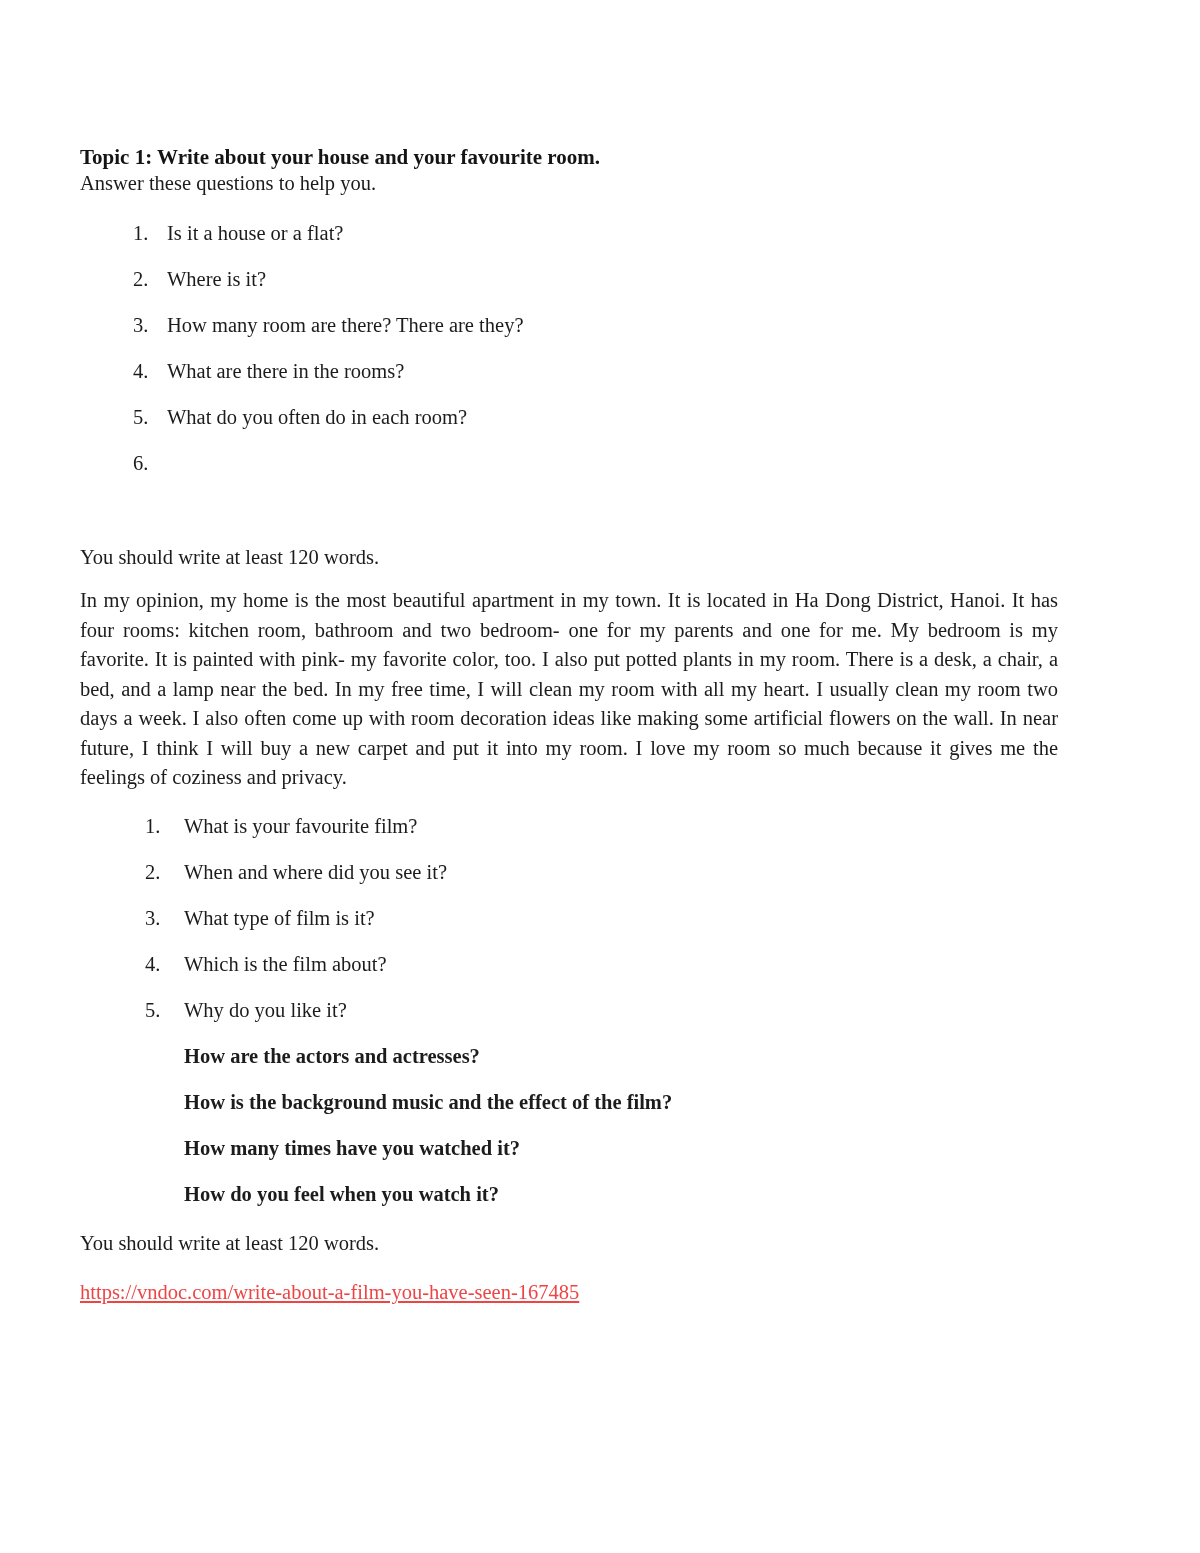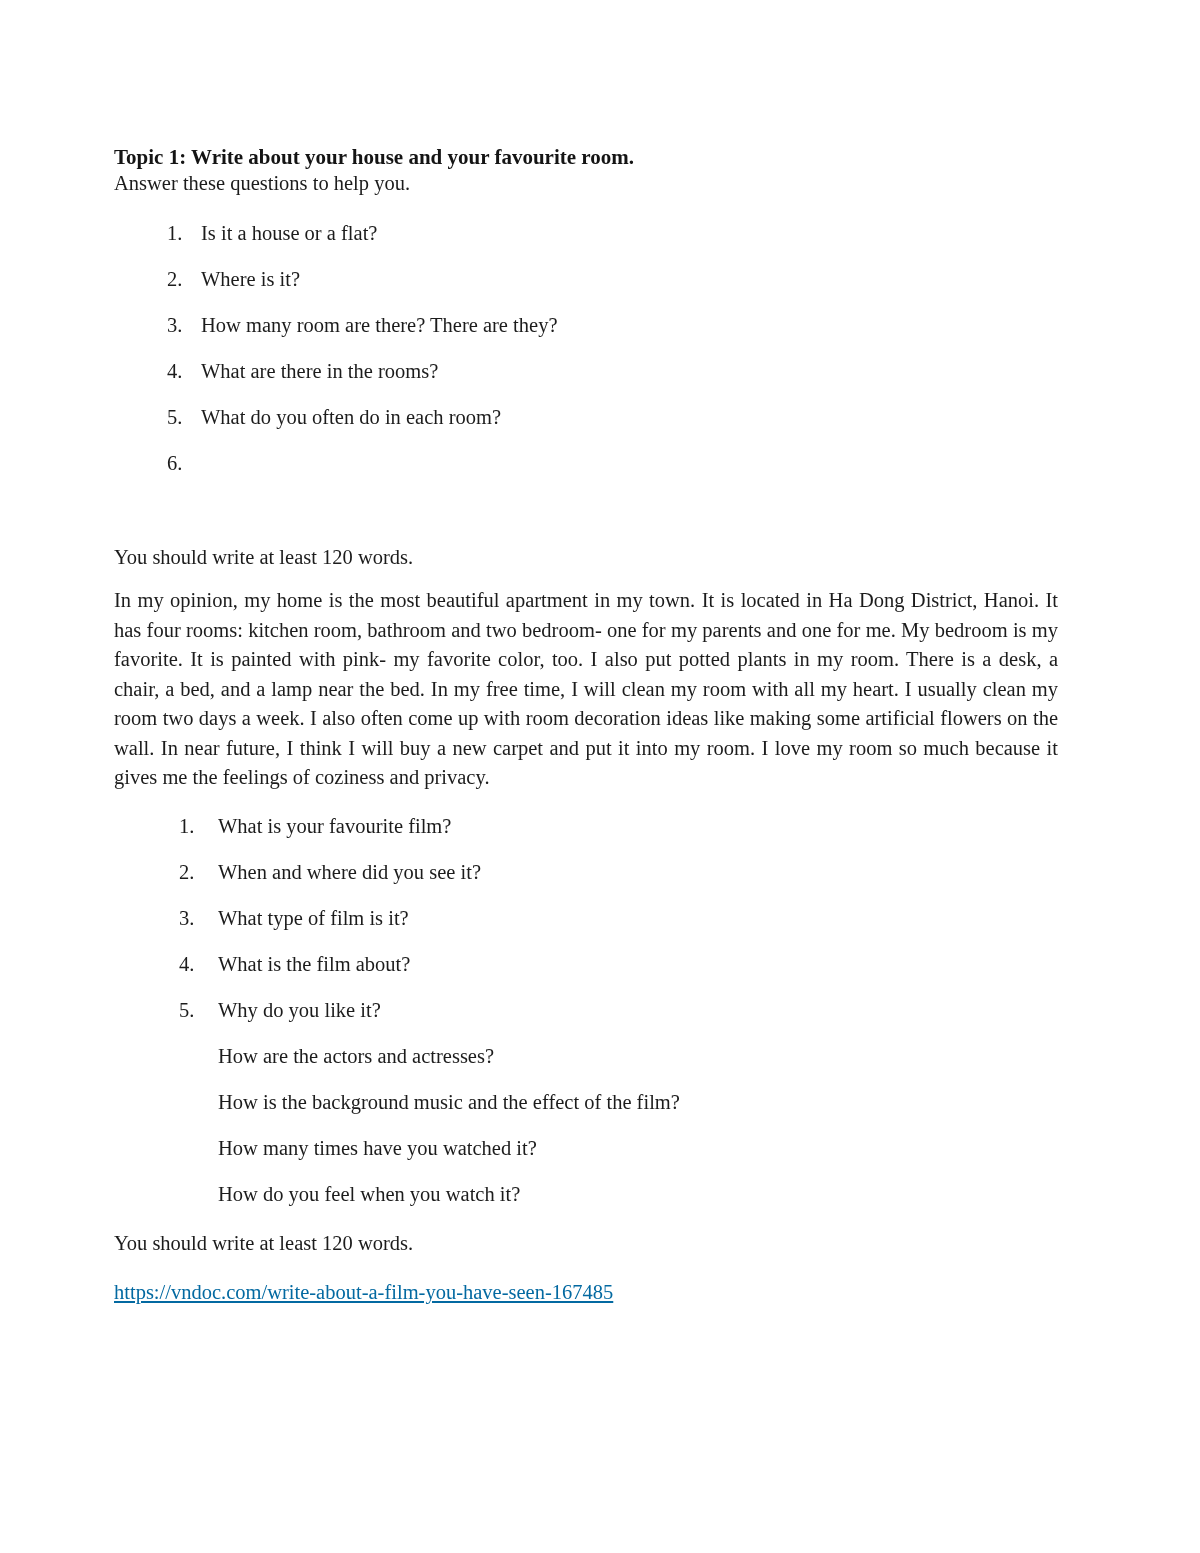--- a/index.html
+++ b/index.html
@@ -5,21 +5,21 @@
   * { margin: 0; padding: 0; box-sizing: border-box; }
   html, body { background: #ffffff; }
   body {
     width: 1200px;
     height: 1553px;
     font-family: "Liberation Serif", serif;
     color: #1c1c1c;
     overflow: hidden;
   }
   .page {
-    padding: 145px 142px 0 114px;
+    padding: 145px 142px 0 80px;
   }
   .heading {
     font-size: 21px;
     font-weight: bold;
     color: #141414;
   }
   .body-text {
     font-size: 20.5px;
     line-height: 1.3;
   }
@@ -32,20 +32,21 @@
   .qlist-2 { padding-left: 65px; }
   .qrow {
     display: flex;
     margin-bottom: 23px;
     font-size: 20.5px;
   }
   .qnum-1 { width: 34px; flex: 0 0 34px; }
   .qnum-2 { width: 39px; flex: 0 0 39px; }
   .subqlist {
     padding-left: 104px;
+    font-weight: bold;
   }
   .subqrow {
     margin-bottom: 23px;
     font-size: 20.5px;
   }
   .note-1 {
     margin-top: 69px;
   }
   .note-2 {
     margin-top: 24px;
@@ -60,21 +61,21 @@
     margin-top: 72px;
     white-space: pre-wrap;
   }
   .topic2-list {
     margin-top: 22px;
   }
   .doc-link {
     display: inline-block;
     margin-top: 24px;
     font-size: 20.5px;
-    color: #0369a1;
+    color: #ef4444;
     text-decoration: underline;
     cursor: pointer;
   }
 </style>
 </head>
 <body>
 
 <div class="page">
 
   
@@ -122,21 +123,21 @@
     <div class="qrow">
       <span class="qnum-2">2.</span>
       <span>When and where did you see it?</span>
     </div>
     <div class="qrow">
       <span class="qnum-2">3.</span>
       <span>What type of film is it?</span>
     </div>
     <div class="qrow">
       <span class="qnum-2">4.</span>
-      <span>What is the film about?</span>
+      <span>Which is the film about?</span>
     </div>
     <div class="qrow">
       <span class="qnum-2">5.</span>
       <span>Why do you like it?</span>
     </div>
   </div>
 
   <div class="subqlist">
     <div class="subqrow">How are the actors and actresses?</div>
     <div class="subqrow">How is the background music and the effect of the film?</div>

